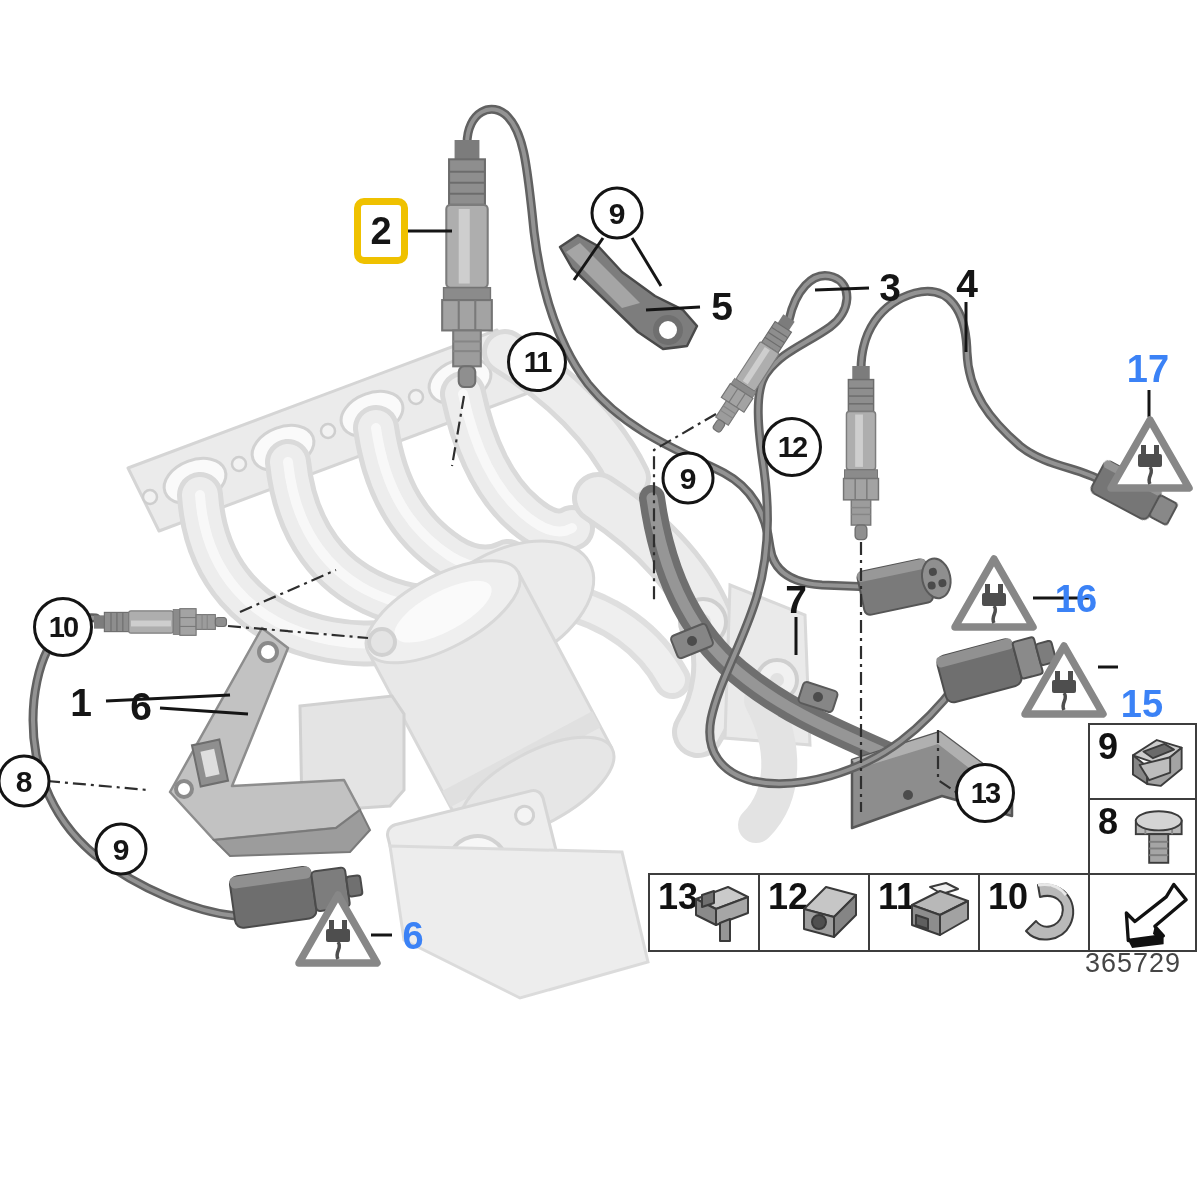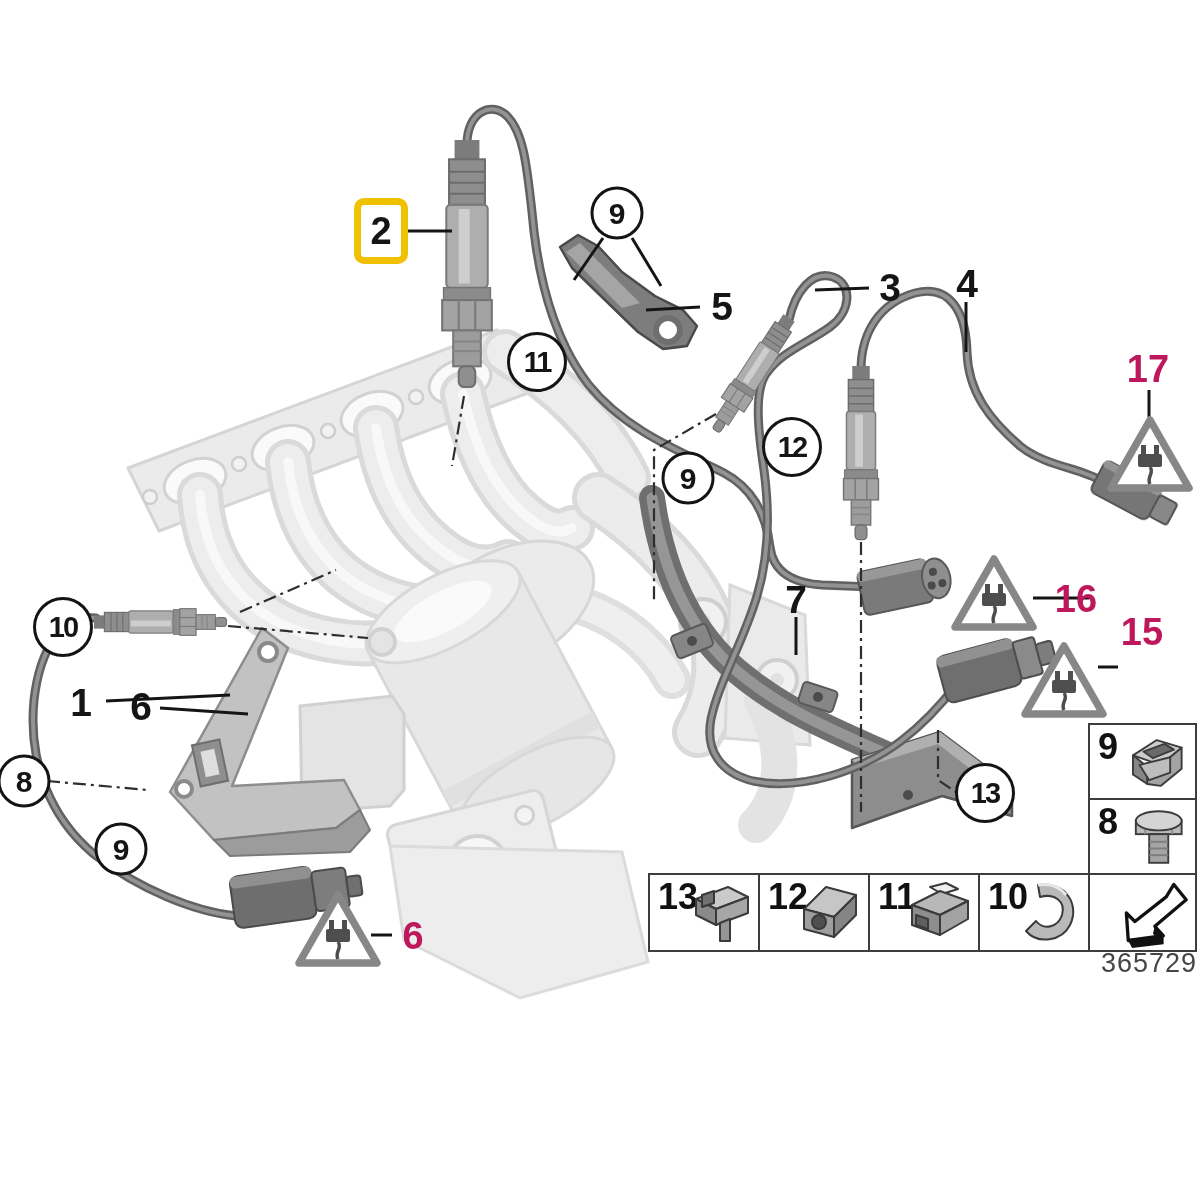--- a/index.html
+++ b/index.html
@@ -5,27 +5,27 @@
   html,body{margin:0;padding:0;background:#fff;}
   .stage{position:relative;width:1200px;height:1200px;background:#fff;overflow:hidden;
          font-family:"Liberation Sans","DejaVu Sans",sans-serif;}
   .art{position:absolute;left:0;top:0;}
   .callout{position:absolute;transform:translate(-50%,-50%);display:flex;align-items:center;
            justify-content:center;font-weight:bold;color:#151515;line-height:1;z-index:5;}
   .circled{background:#fff;border:3.5px solid #141414;border-radius:50%;
            width:47px;height:47px;font-size:30px;}
   .circled.wide{width:54px;height:54px;font-size:29px;letter-spacing:-2px;}
   .plain{font-size:39px;}
-  .muted{font-size:38px;color:#be185d;}
+  .muted{font-size:38px;color:#3b82f6;}
   .boxed{width:40px;height:52px;background:#fff;border:7px solid #efc100;border-radius:10px;
          font-size:38px;}
   .legend-cell{position:absolute;background:#fff;border:2.5px solid #3d3d3d;z-index:4;}
   .legend-num{position:absolute;left:8px;top:1px;font-weight:bold;font-size:36px;color:#111;}
   .legend-ico{position:absolute;left:0;top:0;}
-  .pn{position:absolute;left:1085px;top:948px;width:112px;text-align:right;
+  .pn{position:absolute;left:1085px;top:948px;width:112px;text-align:left;
       font-size:27px;color:#454545;letter-spacing:1px;z-index:4;}
 </style>
 </head>
 <body>
 
 <div class="stage">
 
 <svg class="art" width="1200" height="1200" viewBox="0 0 1200 1200">
   <defs>
     <g id="warn-tri">
@@ -223,21 +223,21 @@
   <div class="callout boxed" style="left:381px;top:231px">2</div>
   <div class="callout circled" style="left:617px;top:213px">9</div>
   <div class="callout plain" style="left:722px;top:306px">5</div>
   <div class="callout circled wide" style="left:537px;top:362px">11</div>
   <div class="callout plain" style="left:890px;top:287px">3</div>
   <div class="callout plain" style="left:967px;top:283px">4</div>
   <div class="callout muted" style="left:1148px;top:369px">17</div>
   <div class="callout circled wide" style="left:792px;top:447px">12</div>
   <div class="callout circled" style="left:688px;top:478px">9</div>
   <div class="callout muted" style="left:1076px;top:599px">16</div>
-  <div class="callout muted" style="left:1142px;top:632px">15</div>
+  <div class="callout muted" style="left:1142px;top:704px">15</div>
   <div class="callout plain" style="left:796px;top:599px">7</div>
   <div class="callout circled wide" style="left:985px;top:793px">13</div>
   <div class="callout circled wide" style="left:63px;top:627px">10</div>
   <div class="callout plain" style="left:81px;top:702px">1</div>
   <div class="callout plain" style="left:141px;top:706px">6</div>
   <div class="callout circled" style="left:24px;top:781px">8</div>
   <div class="callout circled" style="left:121px;top:849px">9</div>
   <div class="callout muted" style="left:413px;top:936px">6</div>
 
   <div class="legend-cell" style="left:1088px;top:723px;width:105px;height:75px">

